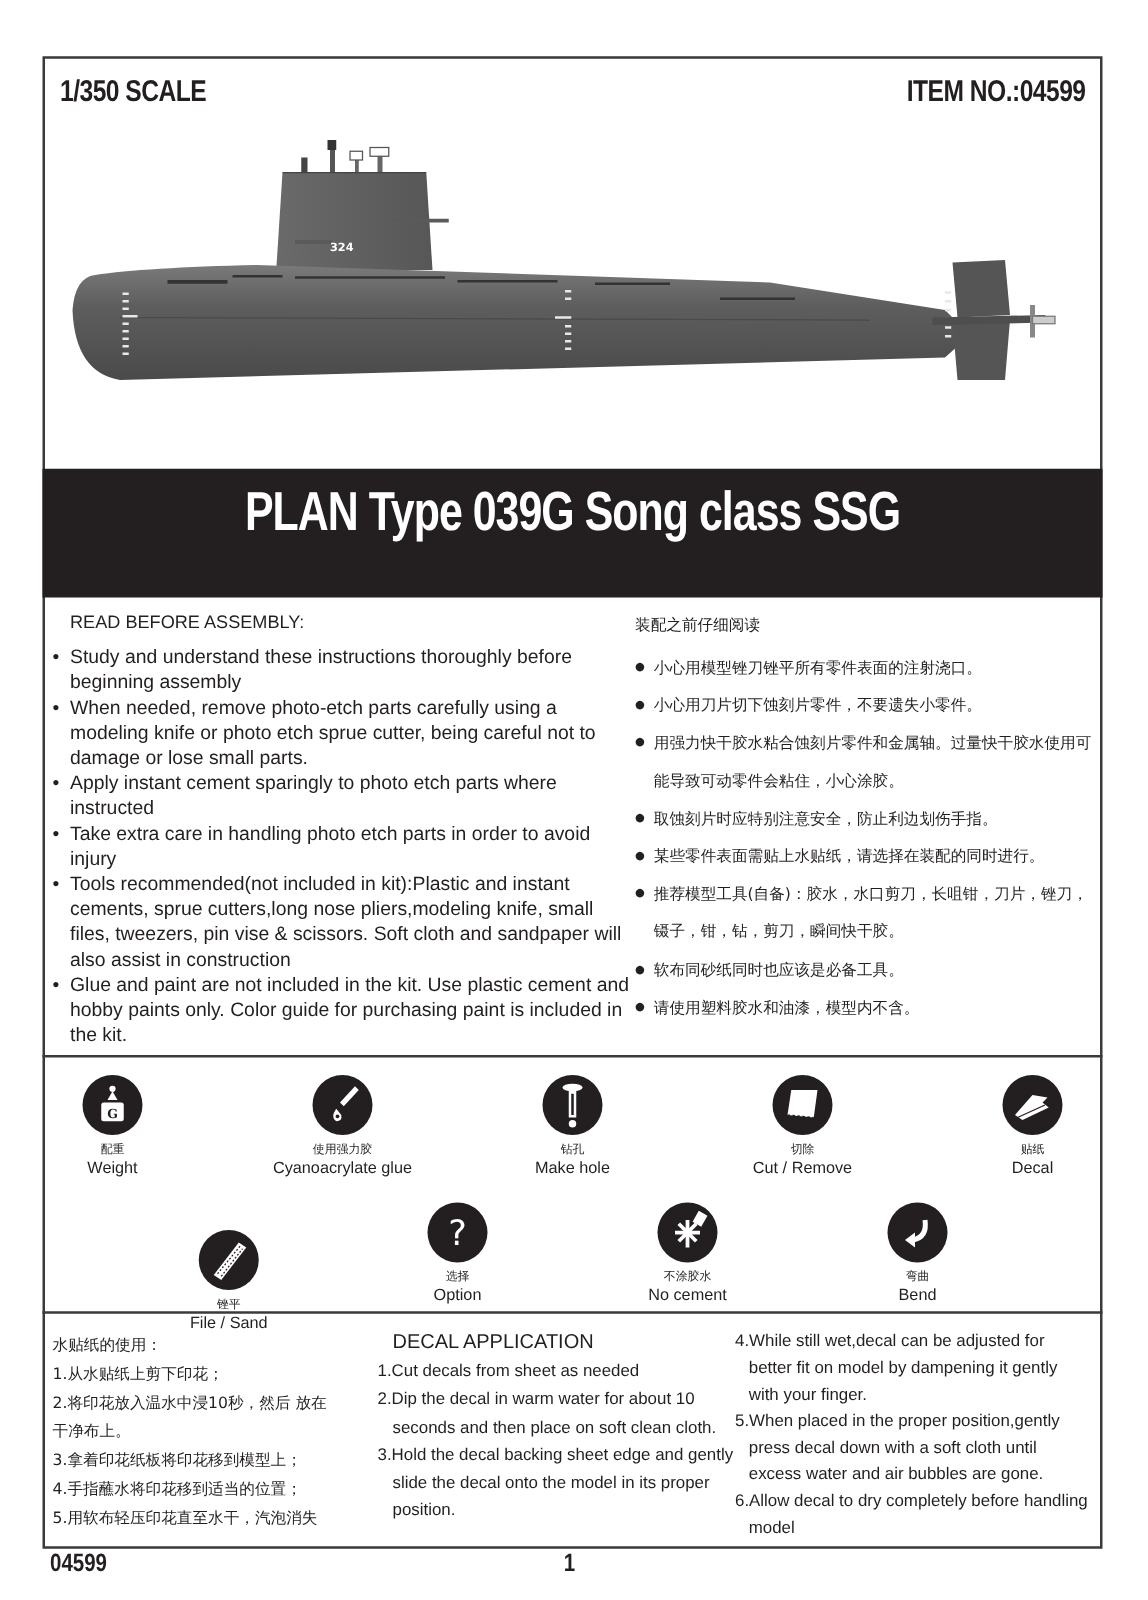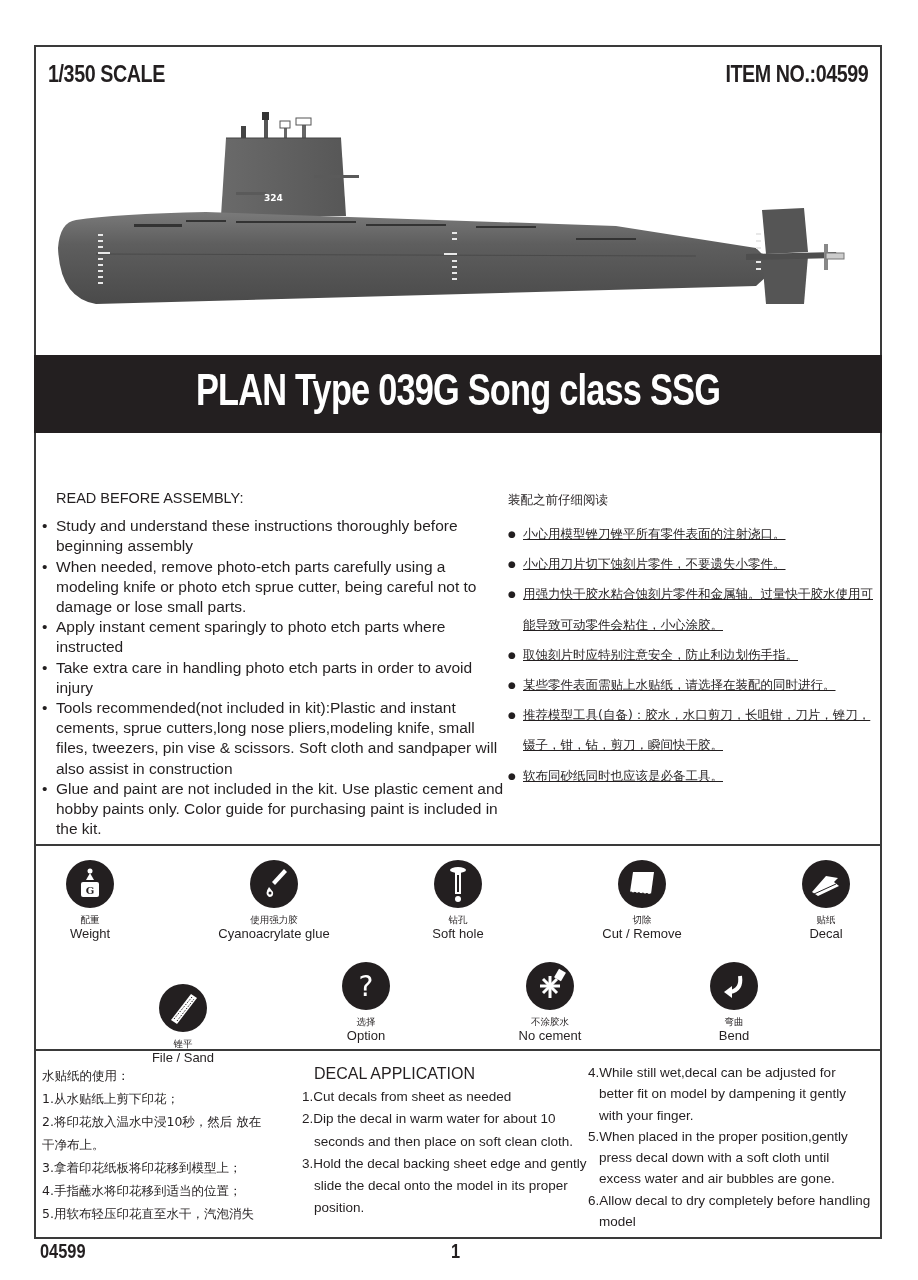--- a/index.html
+++ b/index.html
@@ -13,39 +13,39 @@
   .scale-label, .item-label {
     position: absolute; top: 60px; font-family: "Liberation Sans", sans-serif; font-weight: bold;
     font-size: 24px; letter-spacing: -0.5px; transform: scaleX(0.82); color: #231f20;
   }
   .scale-label { left: 48px; transform-origin: left center; }
   .item-label { right: 50px; transform-origin: right center; }
 
   .sub-art { position: absolute; left: 56px; top: 108px; width: 800px; height: 205px; }
 
   .title-band {
-    position: absolute; left: 34px; top: 355px; width: 848px; height: 78px;
+    position: absolute; left: 34px; top: 375px; width: 848px; height: 103px;
     background: #231f20; color: #ffffff; text-align: center;
   }
   .title-en {
     font-family: "Liberation Sans", sans-serif; font-weight: bold; font-size: 44px;
     letter-spacing: -1px; transform: scaleX(0.78); margin-top: 10px; line-height: 50px;
   }
   .title-zh { font-family: "DejaVu Sans", sans-serif; font-size: 22px; line-height: 30px; margin-top: 2px; }
 
   .read-en { position: absolute; left: 40px; top: 488px; width: 470px; font-size: 15.5px; line-height: 20.2px; }
   .read-en .head { margin-left: 16px; margin-bottom: 8px; font-size: 14.5px; }
   .read-en ul { list-style: none; }
   .read-en li { position: relative; padding-left: 16px; }
   .read-en li::before { content: "•"; position: absolute; left: 2px; top: 0; }
 
   .read-zh { position: absolute; left: 506px; top: 489px; width: 372px; font-size: 12.5px; line-height: 30.2px; font-family: "DejaVu Sans", sans-serif; }
   .read-zh .head { margin-left: 2px; line-height: 22px; margin-bottom: 8px; }
   .read-zh ul { list-style: none; }
-  .read-zh li { position: relative; padding-left: 17px; text-decoration: underline; }
+  .read-zh li { position: relative; padding-left: 17px; }
   .read-zh li::before { content: "●"; position: absolute; left: 2px; font-size: 9px; }
 
   .divider { position: absolute; left: 34px; width: 848px; height: 2px; background: #3a3a3a; }
 
   .icon-cell { position: absolute; width: 180px; text-align: center; }
   .icon-circle { width: 48px; height: 48px; border-radius: 50%; background: #231f20; margin: 0 auto; position: relative; }
   .icon-circle svg { position: absolute; left: 0; top: 0; width: 48px; height: 48px; }
   .icon-zh { font-family: "DejaVu Sans", sans-serif; font-size: 9.5px; margin-top: 6px; line-height: 12px; }
   .icon-en { font-size: 13px; line-height: 15px; }
 
@@ -156,20 +156,21 @@
 <div class="read-zh">
   <div class="head">装配之前仔细阅读</div>
   <ul>
     <li>小心用模型锉刀锉平所有零件表面的注射浇口。</li>
     <li>小心用刀片切下蚀刻片零件，不要遗失小零件。</li>
     <li>用强力快干胶水粘合蚀刻片零件和金属轴。过量快干胶水使用可能导致可动零件会粘住，小心涂胶。</li>
     <li>取蚀刻片时应特别注意安全，防止利边划伤手指。</li>
     <li>某些零件表面需贴上水贴纸，请选择在装配的同时进行。</li>
     <li>推荐模型工具(自备)：胶水，水口剪刀，长咀钳，刀片，锉刀，镊子，钳，钻，剪刀，瞬间快干胶。</li>
     <li>软布同砂纸同时也应该是必备工具。</li>
+    <li>请使用塑料胶水和油漆，模型内不含。</li>
   </ul>
 </div>
 
 <div class="divider" style="top:844px;"></div>
 
 <div class="icon-cell" style="left:0px; top:860px;">
   <div class="icon-circle">
     <svg viewBox="0 0 48 48">
         <circle cx="24" cy="11" r="2.5" fill="#fff"></circle>
         <path d="M20 20 L24 13 L28 20 Z" fill="#fff"></path>
@@ -194,21 +195,21 @@
 <div class="icon-cell" style="left:368px; top:860px;">
   <div class="icon-circle">
     <svg viewBox="0 0 48 48">
         <ellipse cx="24" cy="10" rx="8" ry="3" fill="#fff"></ellipse>
         <rect x="21" y="12" width="6" height="22" fill="#fff"></rect>
         <rect x="23" y="15" width="2" height="17" fill="#231f20"></rect>
         <circle cx="24" cy="39" r="3" fill="#fff"></circle>
       </svg>
   </div>
   <div class="icon-zh">钻孔</div>
-  <div class="icon-en">Soft hole</div>
+  <div class="icon-en">Make hole</div>
 </div>
 <div class="icon-cell" style="left:552px; top:860px;">
   <div class="icon-circle">
     <svg viewBox="0 0 48 48">
         <path d="M15 12 L36 12 L33 34 L12 32 Z" fill="#fff"></path>
         <line x1="12" y1="32" x2="33" y2="34" stroke="#231f20" stroke-dasharray="2 2"></line>
       </svg>
   </div>
   <div class="icon-zh">切除</div>
   <div class="icon-en">Cut / Remove</div>

